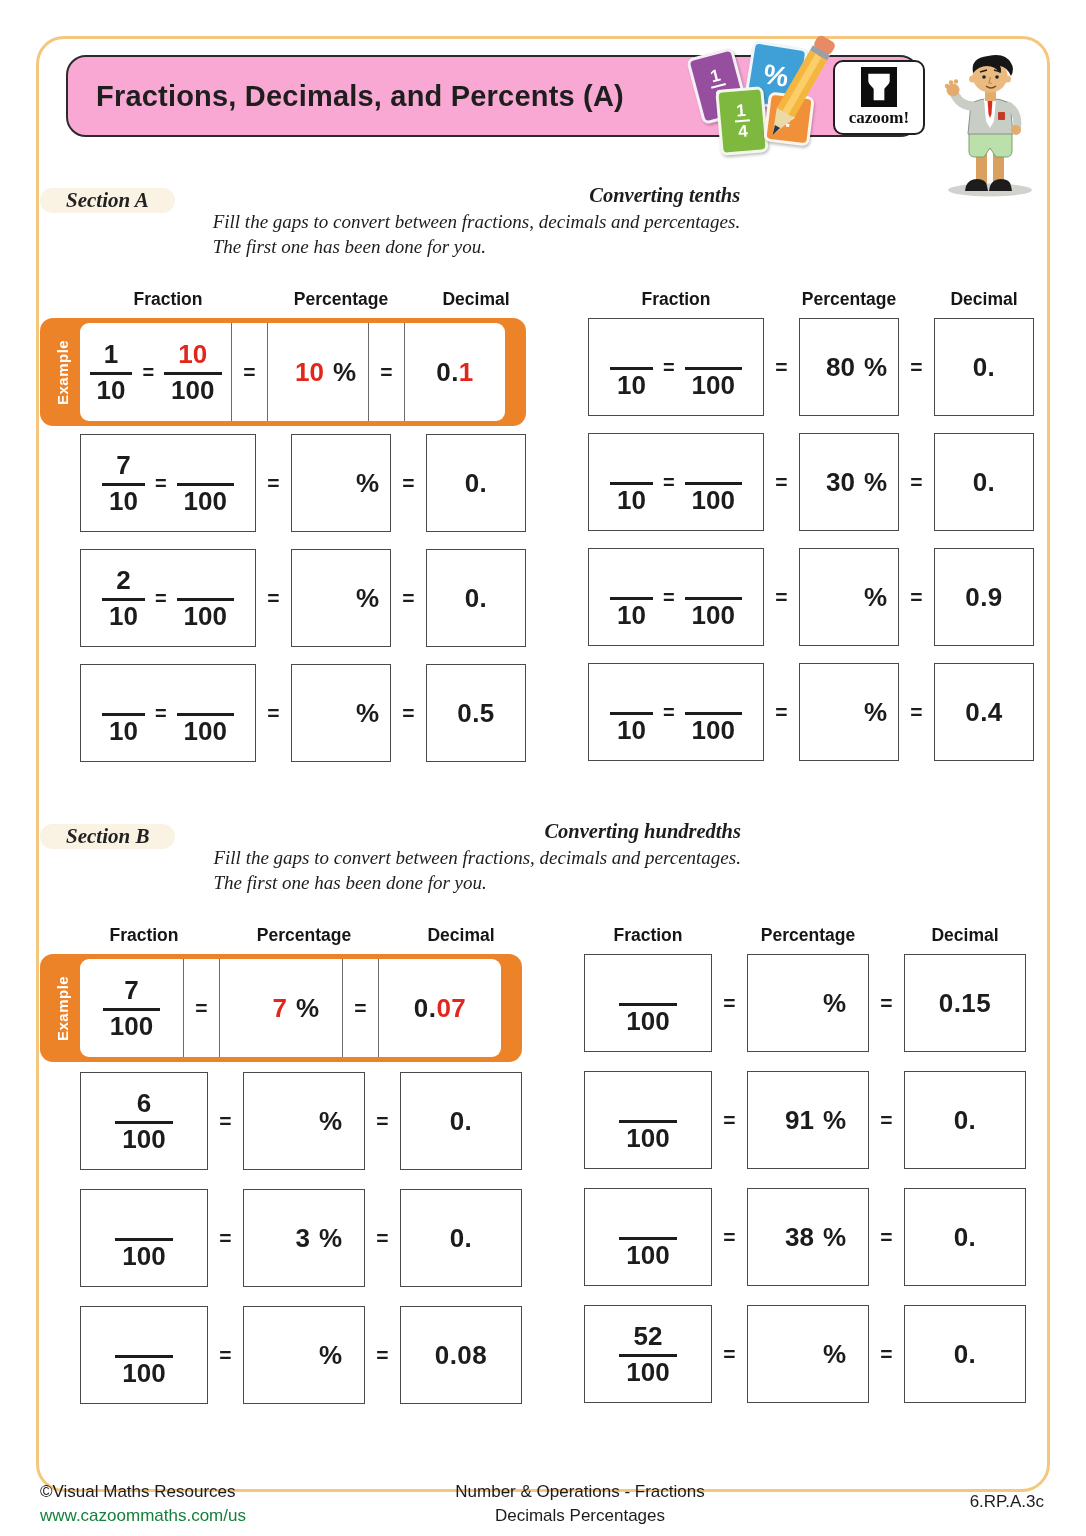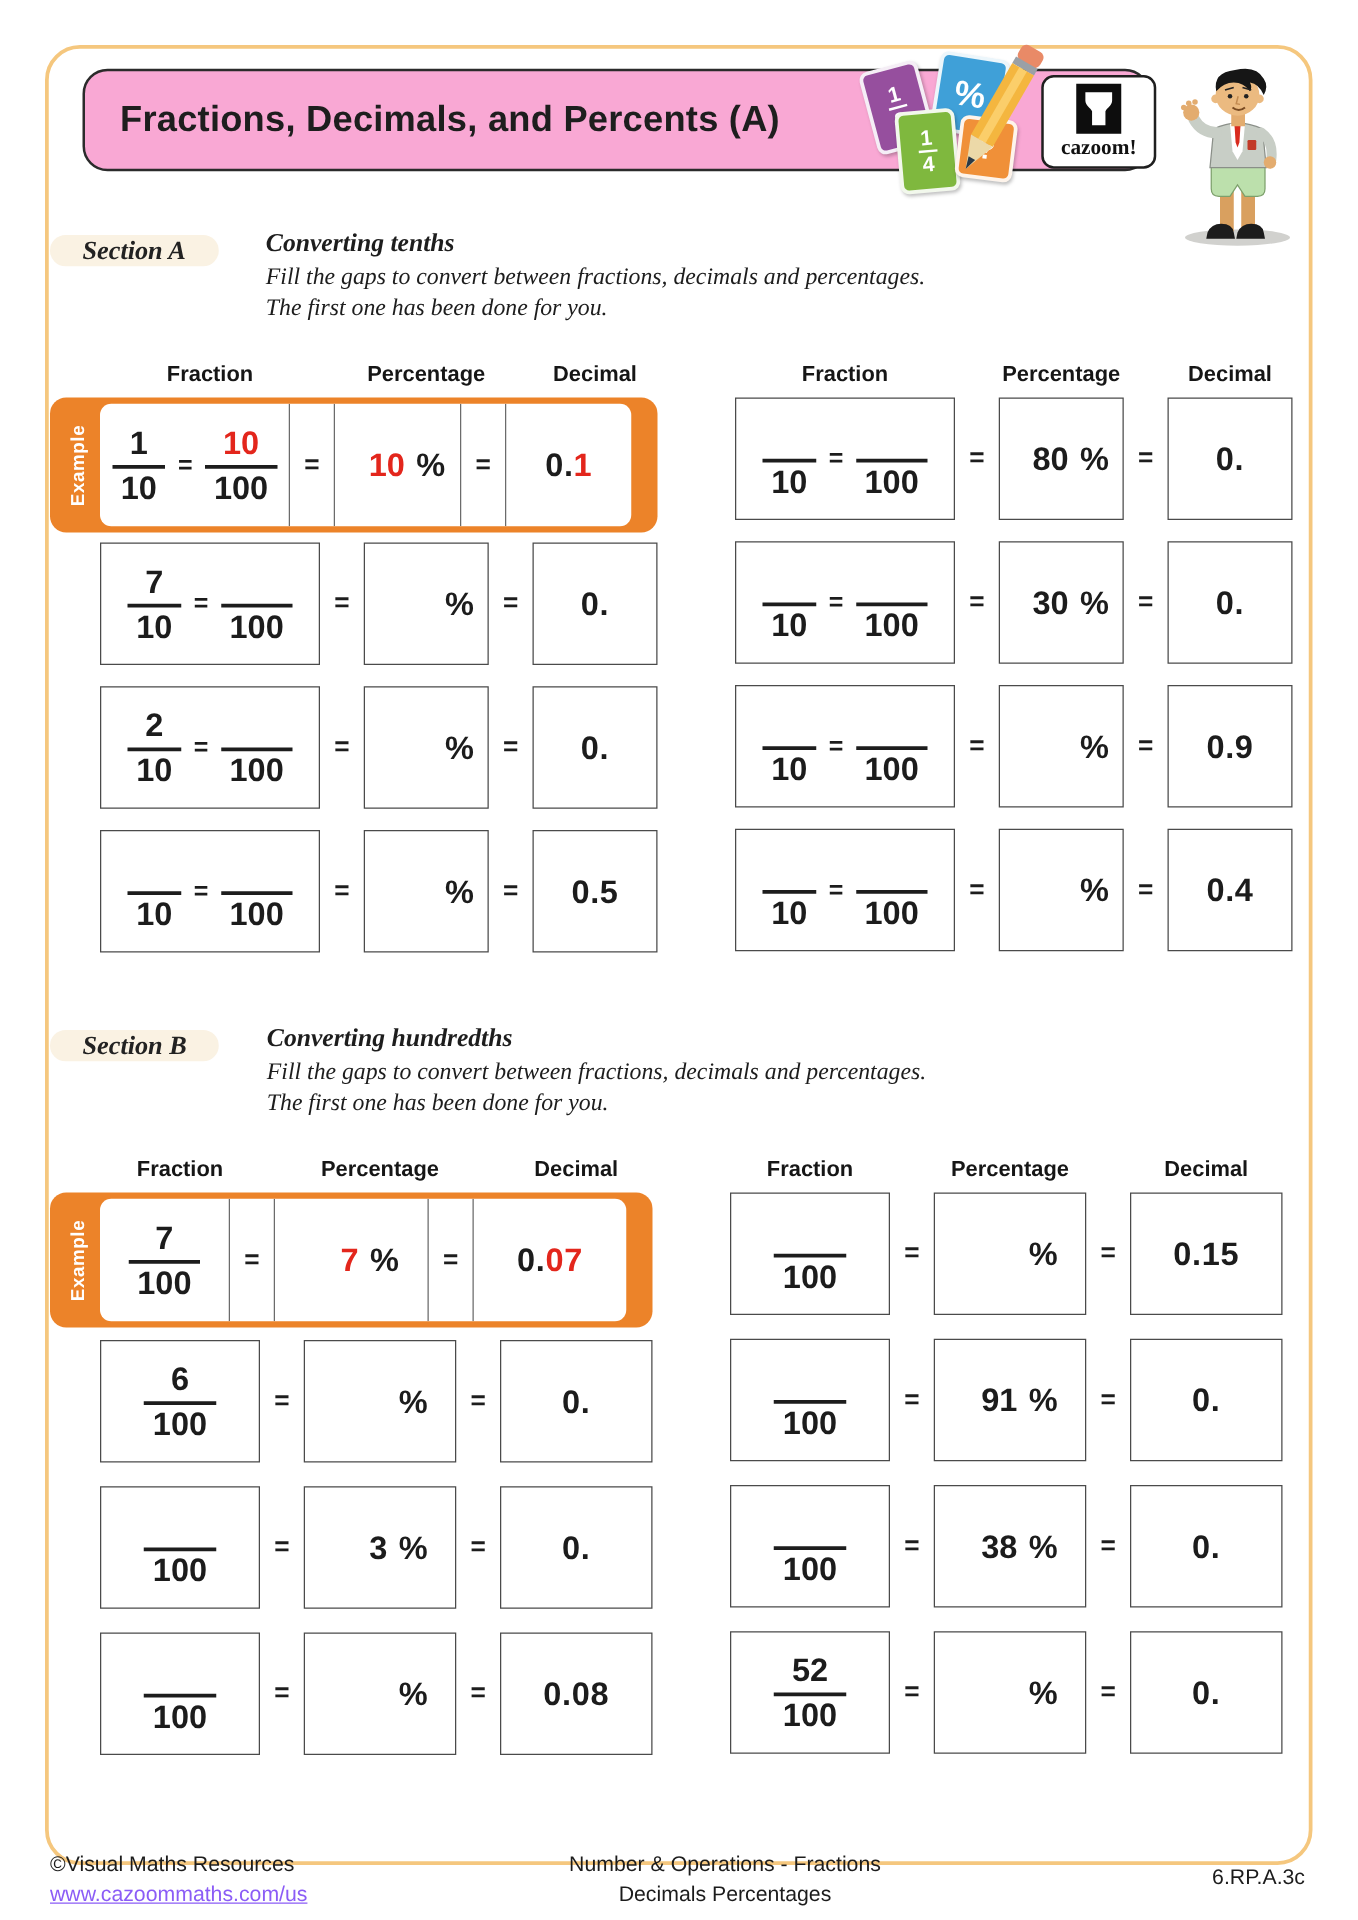--- a/index.html
+++ b/index.html
@@ -32,21 +32,21 @@
   .boy{position:absolute;left:928px;top:48px;width:118px;height:150px;z-index:5;}
   
   .section{position:absolute;left:40px;width:1012px;}
   #sectionA{top:182px;}
   #sectionB{top:818px;}
   .sec-head{display:flex;align-items:flex-start;}
   .sec-label{background:#FAF2E3;border-radius:16px;padding:0 26px;margin-top:6px;
     font-family:"Liberation Serif",serif;font-weight:bold;font-style:italic;font-size:21px;color:#222;}
   .instructions{margin-left:38px;font-family:"Liberation Serif",serif;font-style:italic;
     font-size:19px;line-height:1.32;color:#1d1d1d;}
-  .instr-heading{font-weight:bold;font-size:20.5px;}
+  .instr-heading{font-weight:bold;font-size:20.5px;text-align:right;}
   .blocks{display:flex;margin-top:30px;padding-left:40px;}
   .block+.block{margin-left:62px;}
   .hdr{display:flex;margin-bottom:9px;height:20px;}
   .hcell{text-align:center;font-weight:bold;font-size:17.5px;color:#161616;}
   
   #sectionA .w-frac{width:176px;} #sectionA .w-pct{width:100px;} #sectionA .w-dec{width:100px;}
   #sectionB .w-frac{width:128px;} #sectionB .w-pct{width:122px;} #sectionB .w-dec{width:122px;}
   .w-eq{width:35px;}
   #sectionA .ex-inner .w-frac{width:151px;}
   #sectionB .ex-inner .w-frac{width:103px;}
@@ -71,21 +71,21 @@
   .frac .num{align-self:stretch;text-align:center;min-height:29px;padding:0 4px 2px;border-bottom:3.5px solid #1d1d1d;}
   .frac .den{padding:2px 7px 0;}
   .frac-eq{font-size:20px;font-weight:bold;margin:0 10px;}
   .pnum{font-weight:bold;font-size:26px;min-width:44px;text-align:right;margin-right:9px;}
   .psym{font-weight:bold;font-size:26px;}
   .cell-dec span{font-weight:bold;font-size:26px;letter-spacing:.5px;}
   .red{color:#E3261C;}
   
   .footer{position:absolute;top:1480px;left:0;width:1086px;font-size:17px;}
   .f-left{position:absolute;left:40px;top:0;line-height:1.4;}
-  .f-left a{color:#8b5cf6;text-decoration:underline;cursor:pointer;}
+  .f-left a{color:#15803d;cursor:pointer;}
   .f-center{position:absolute;left:390px;width:380px;text-align:center;line-height:1.4;}
   .f-right{position:absolute;right:42px;top:12px;}
 </style>
 </head>
 <body>
 
 <div class="page-border"></div>
 
 <div class="title-box">
   <h1>Fractions, Decimals, and Percents (A)</h1>

